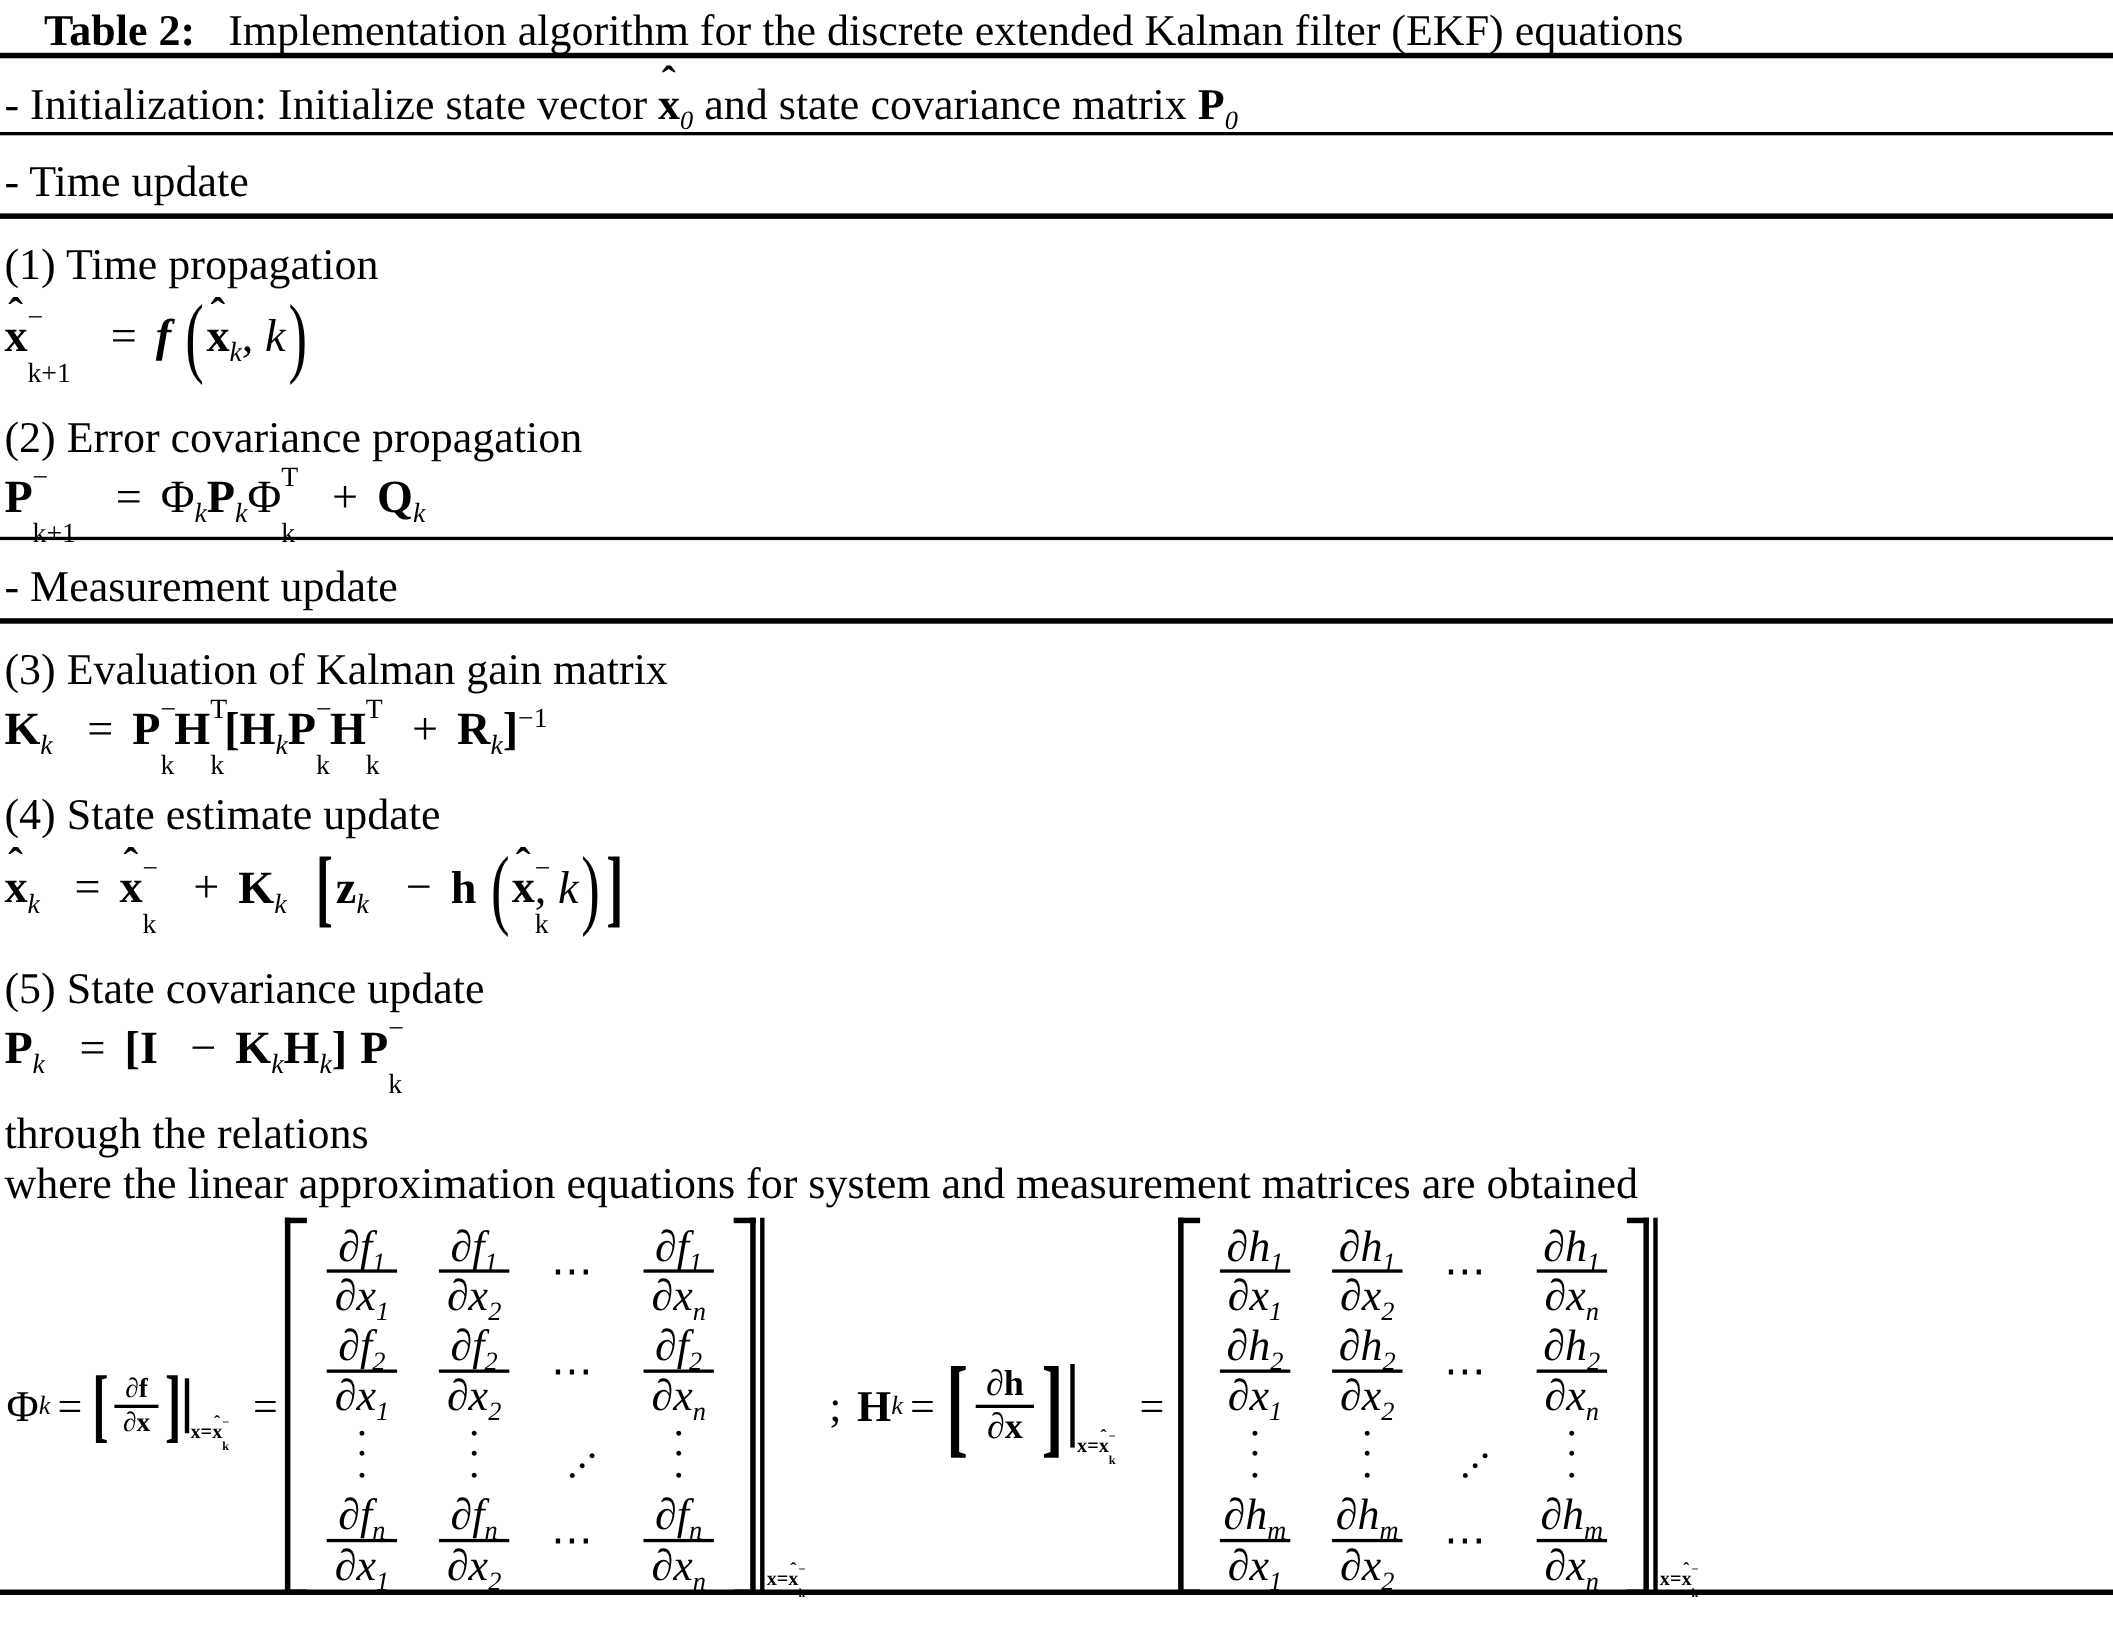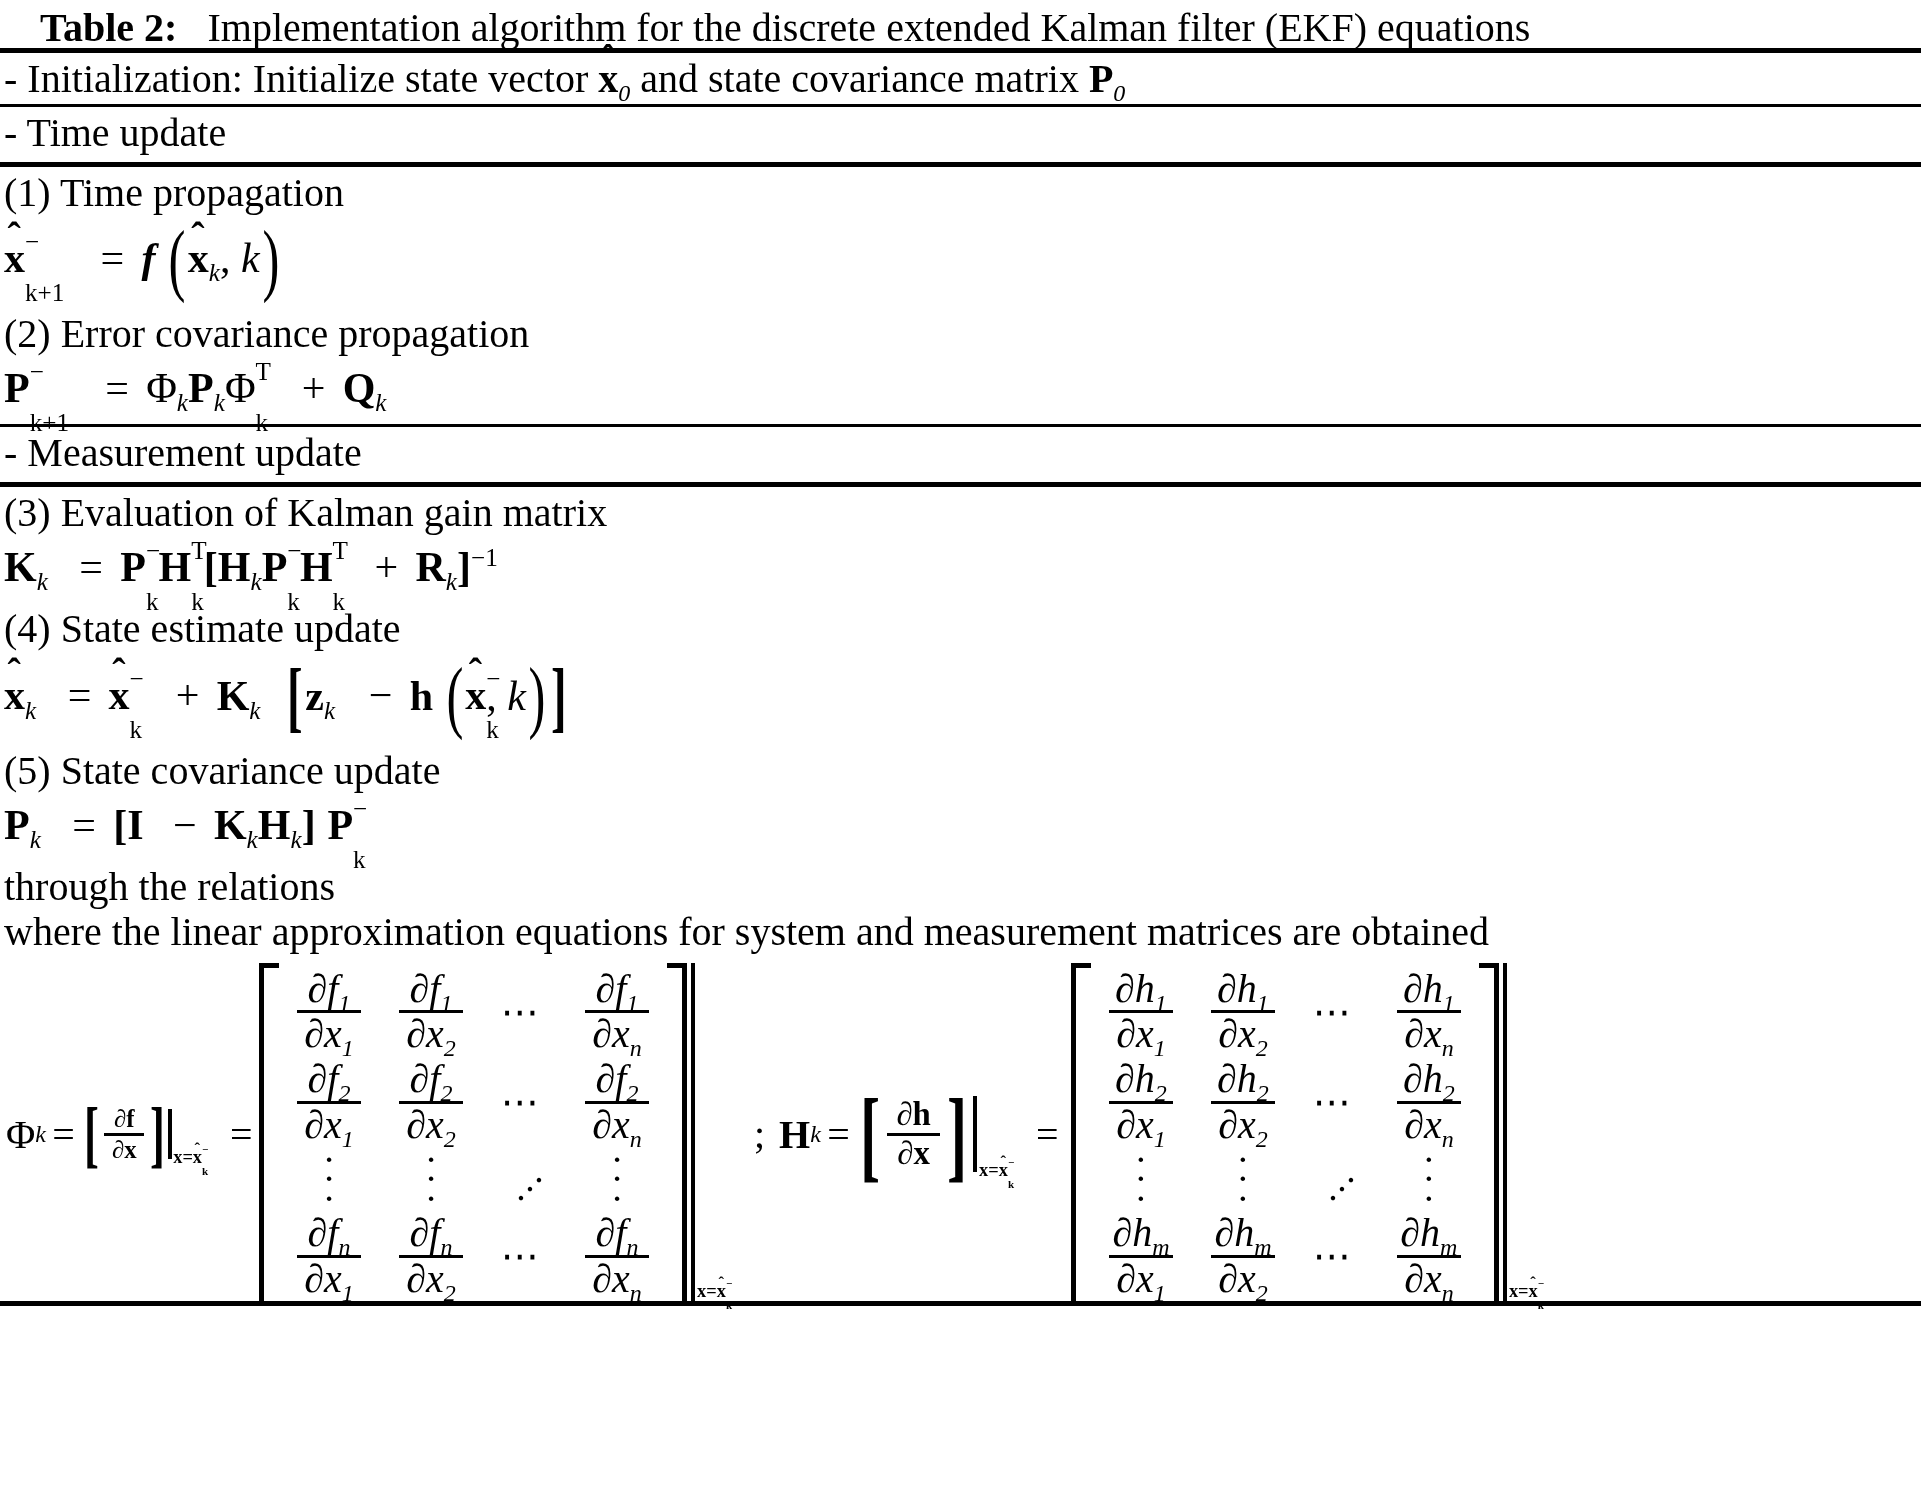--- a/index.html
+++ b/index.html
@@ -45,20 +45,21 @@
     background: #000;
     width: 1921px;
     margin: 0;
   }
 
   
   .row {
     padding: 4px 0 6px 4px;
     font-size: 40px;
     line-height: 1.12;
+    margin-top: 16px;
   }
   .row.tight { padding-bottom: 2px; }
 
   .txt { font-size: 40px; white-space: nowrap; }
   .txt-wrapline { font-size: 40px; }
 
   
   .m { font-family: "Liberation Serif", "DejaVu Serif", serif; }
   .bm { font-weight: bold; }
   .it { font-style: italic; }

